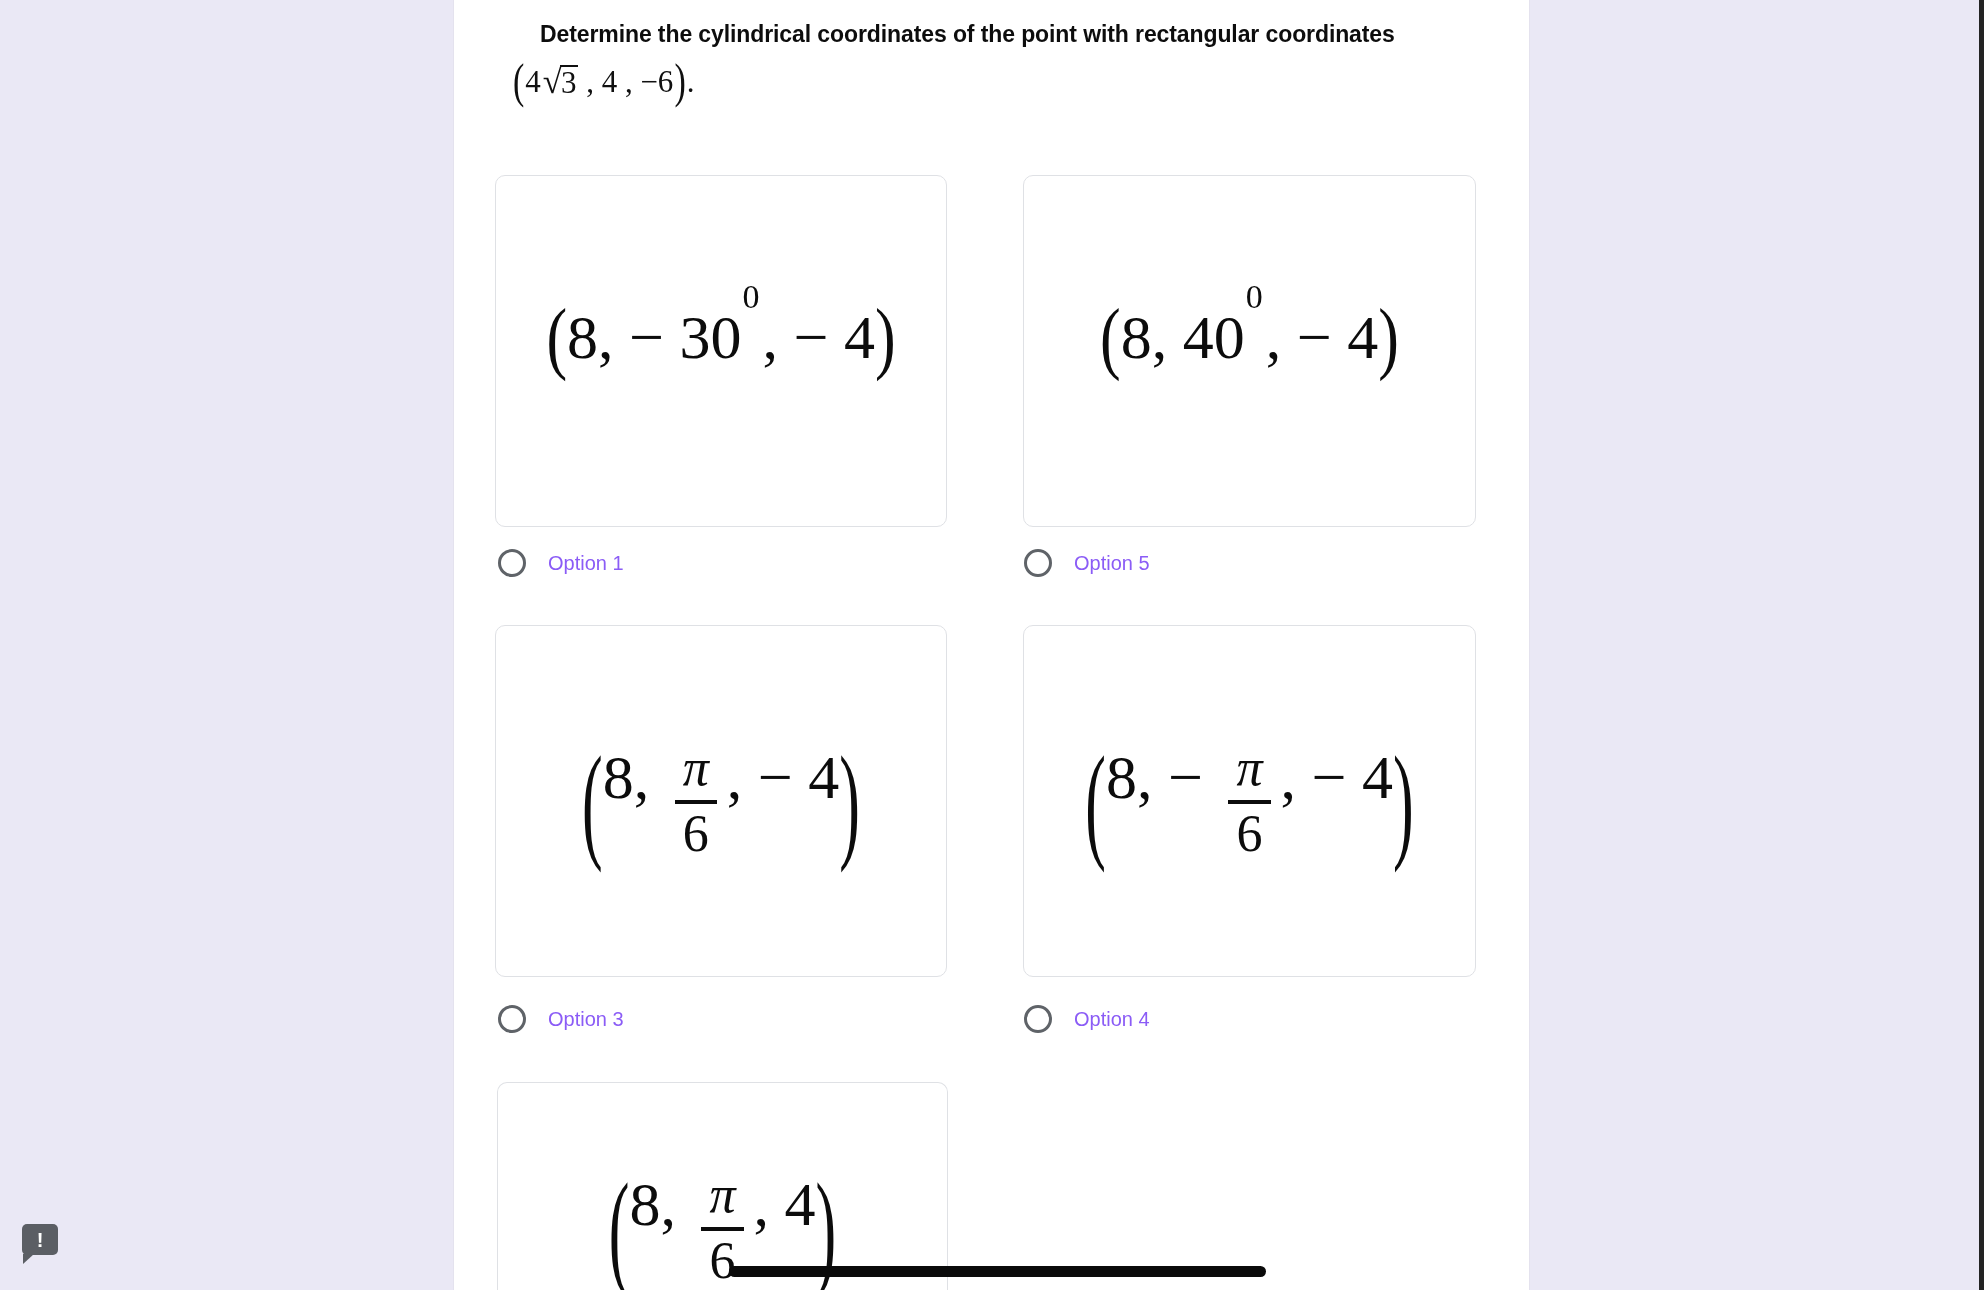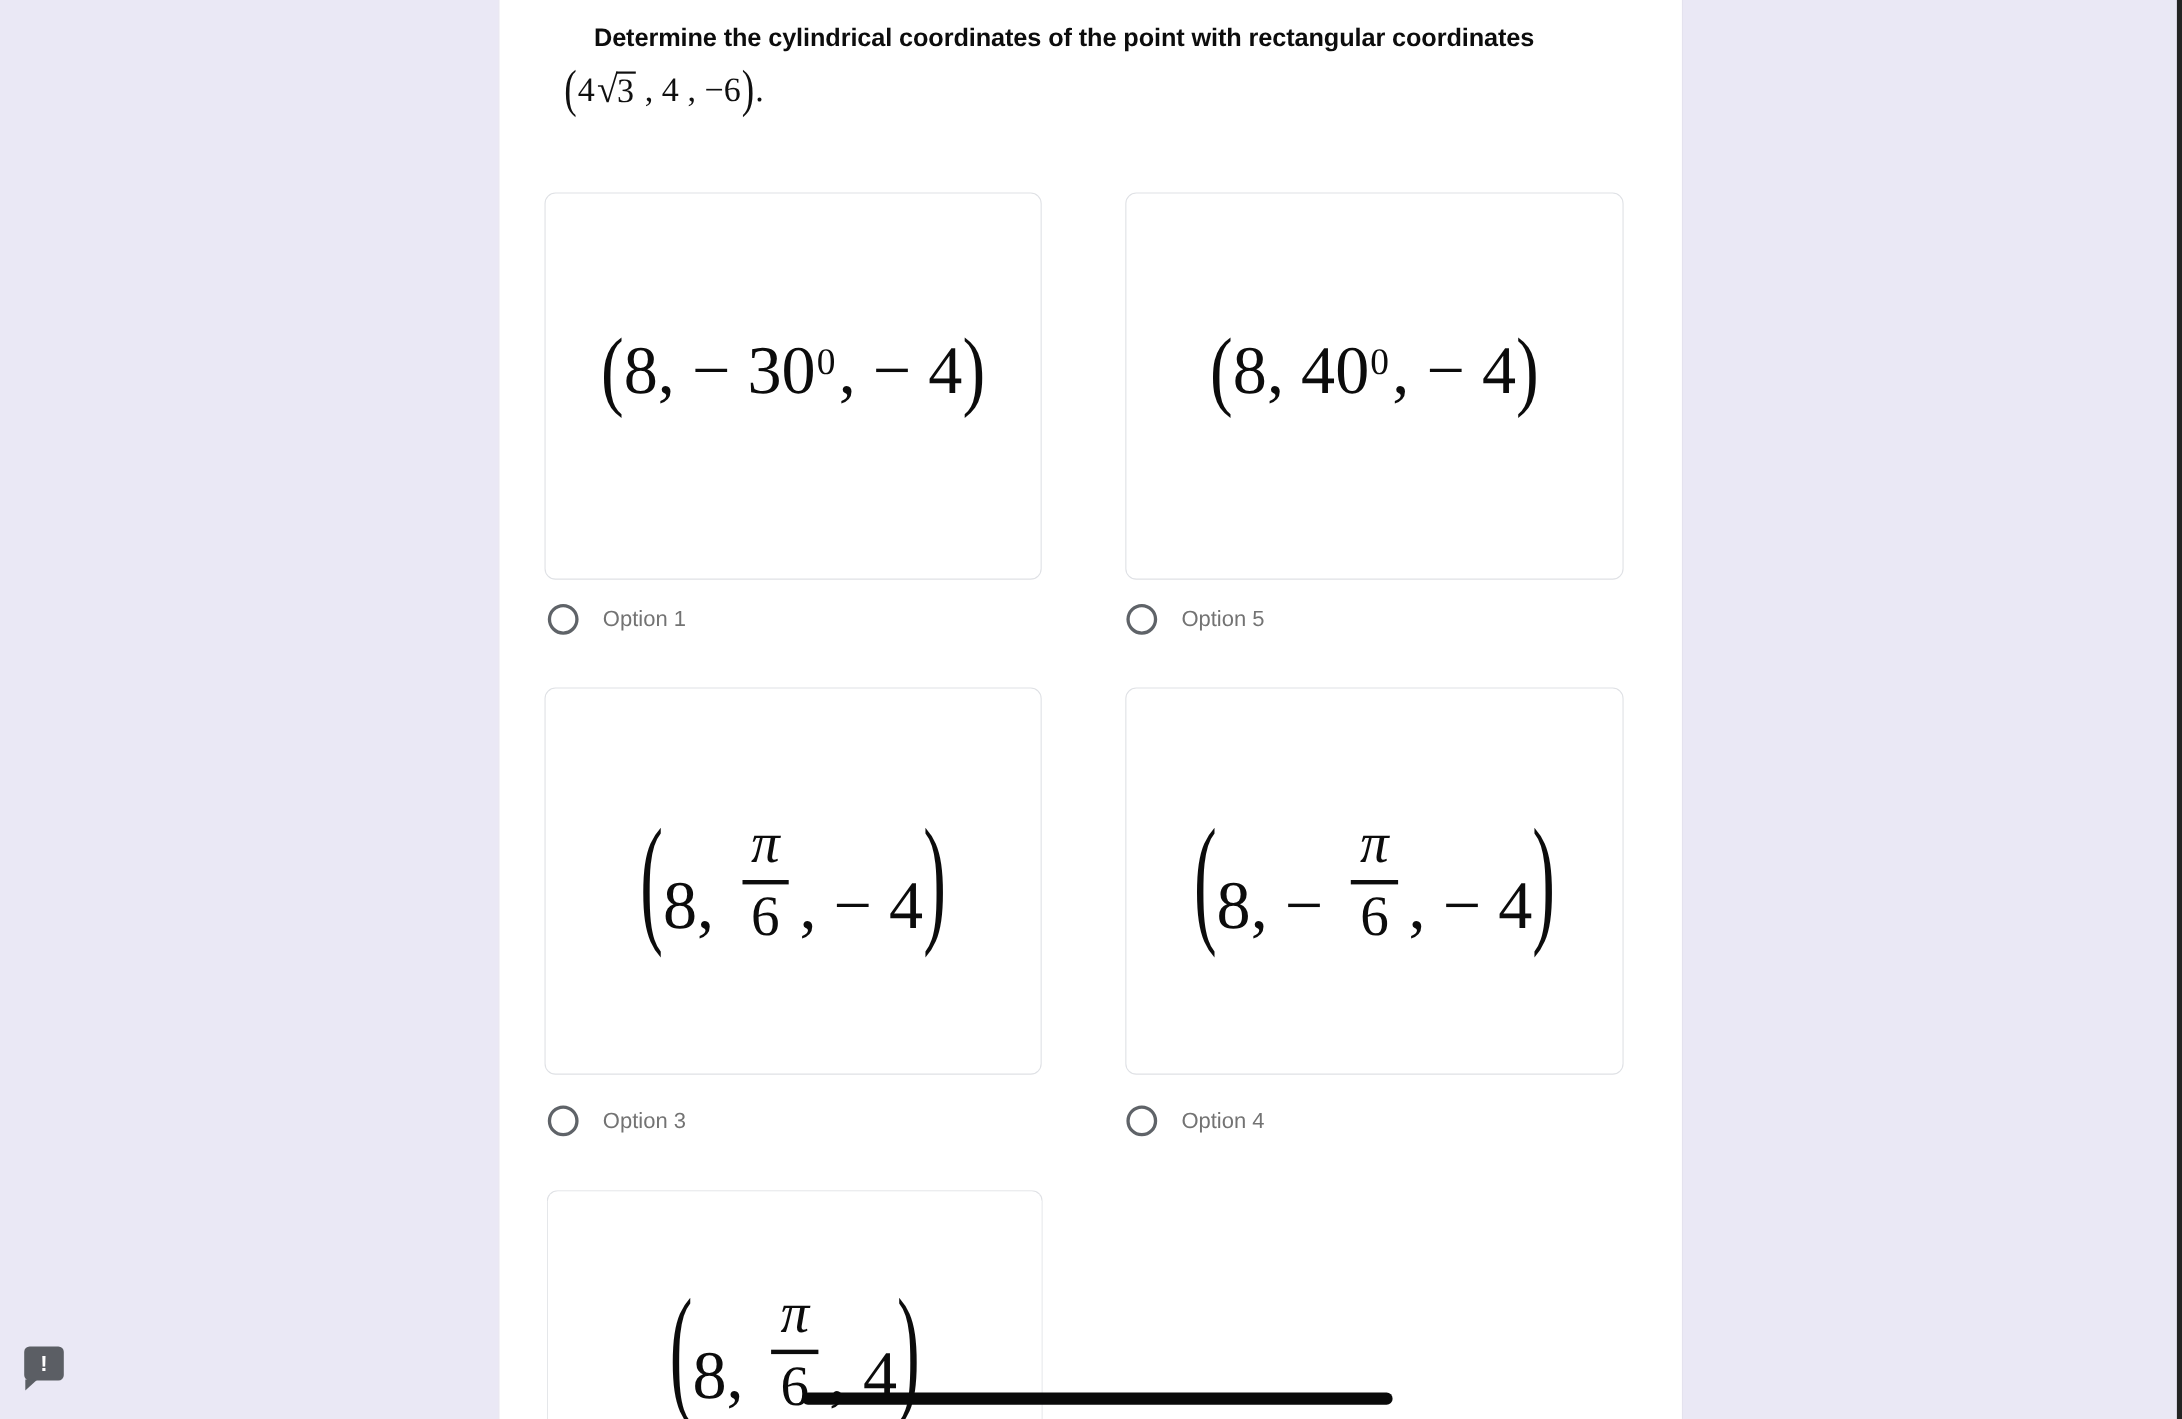--- a/index.html
+++ b/index.html
@@ -45,42 +45,42 @@
   }
   #card1{left:495px;top:175px;width:452px;height:352px;}
   #card2{left:1023px;top:175px;width:453px;height:352px;}
   #card3{left:495px;top:625px;width:452px;height:352px;}
   #card4{left:1023px;top:625px;width:453px;height:352px;}
   #card5{left:497px;top:1082px;width:451px;height:300px;align-items:flex-start;border-bottom:none;border-radius:10px 10px 0 0;}
   .math{
     display:flex;align-items:center;
     font-family:"Liberation Serif", serif;color:#0c0c0c;
   }
-  .math .body{font-size:62px;display:flex;align-items:flex-end;white-space:pre;}
+  .math .body{font-size:62px;display:flex;align-items:flex-start;white-space:pre;}
   .math .paren{display:inline-block;font-size:62px;line-height:1;}
   .inline{margin-bottom:28px;}
   .inline .paren{transform:scaleY(1.3);}
   .inline sup{font-size:34px;position:relative;top:-24px;margin:0 3px 0 1px;}
   .fracmath .paren{transform:scaleY(2.1);}
   .frac{display:inline-flex;flex-direction:column;align-items:center;margin:0 10px;}
   .frac .num{font-size:52px;font-style:italic;line-height:1;padding:0 8px 6px 8px;}
   .frac .bar{height:4px;background:#0c0c0c;align-self:stretch;}
   .frac .den{font-size:52px;line-height:1;padding-top:4px;}
   #card5 .math{margin-top:86px;}
   
   .opt{position:absolute;display:flex;align-items:center;gap:22px;height:28px;}
   #opt1{left:498px;top:549px;}
   #opt2{left:1024px;top:549px;}
   #opt3{left:498px;top:1005px;}
   #opt4{left:1024px;top:1005px;}
   .radio{
     width:28px;height:28px;border:3px solid #5f6368;border-radius:50%;
     box-sizing:border-box;background:#fff;flex:0 0 auto;cursor:pointer;
   }
-  .radio-label{font-size:20px;color:#737373;line-height:28px;cursor:pointer;}
+  .radio-label{font-size:20px;color:#8b5cf6;line-height:28px;cursor:pointer;}
   
   .annotation-line{
     position:absolute;left:729px;top:1266px;width:537px;height:11px;
     background:#0a0a0a;border-radius:6px;z-index:6;
   }
   
   .report{position:absolute;left:22px;top:1224px;width:36px;height:40px;z-index:4;cursor:pointer;}
   .bubble{
     width:36px;height:31px;background:#5b5e64;border-radius:5px;
     display:flex;align-items:center;justify-content:center;

